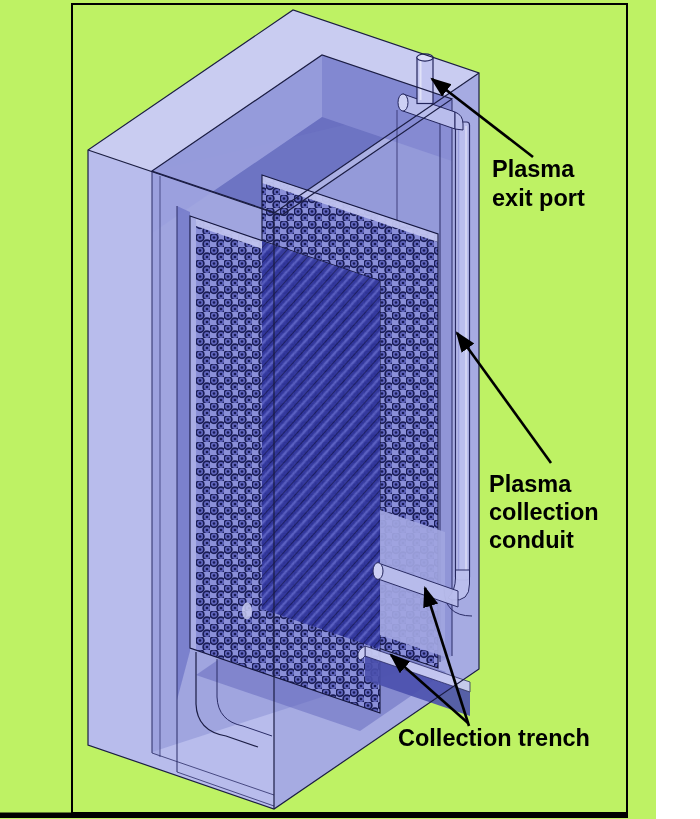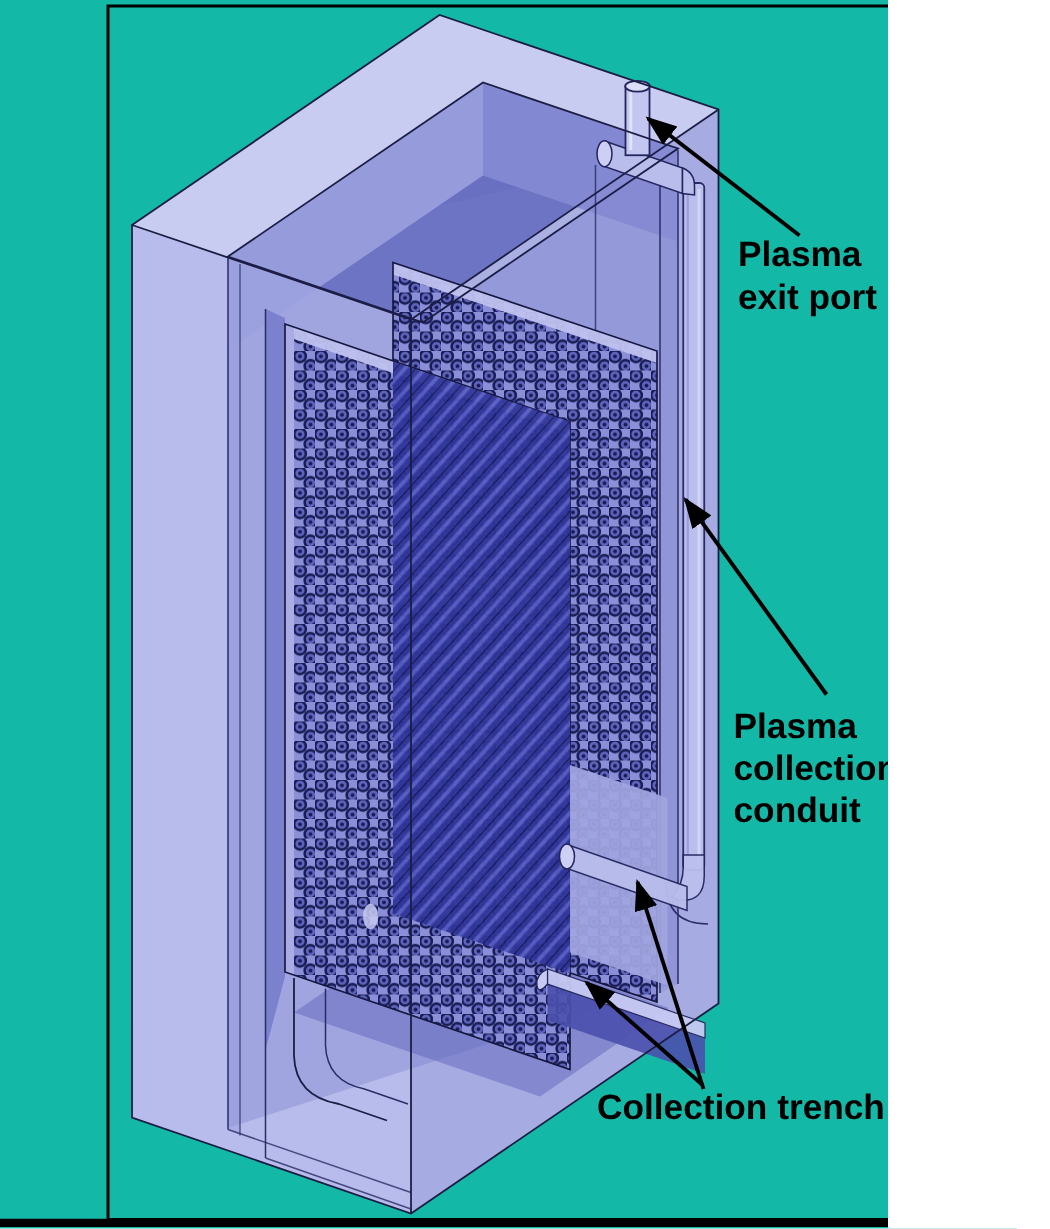--- a/index.html
+++ b/index.html
@@ -1,16 +1,16 @@
 <!DOCTYPE html>
 <html><head>
 <meta charset="utf-8">
 <style>
   html,body{margin:0;padding:0;background:#ffffff;}
-  .page{position:relative;width:592px;height:819px;background:#14b8a6;overflow:hidden;
+  .page{position:relative;width:656px;height:819px;background:#bef264;overflow:hidden;
         font-family:"Liberation Sans",sans-serif;}
   svg{display:block;}
   .callout{font-family:"Liberation Sans",sans-serif;font-weight:700;font-size:23.5px;fill:#000;}
   .edge{stroke:#1b1d44;stroke-width:1.2;fill:none;}
   .thin{stroke:#2a2c66;stroke-width:1;fill:none;}
   .arrow{stroke:#000;stroke-width:2.6;fill:none;}
 </style>
 </head>
 <body>
 

